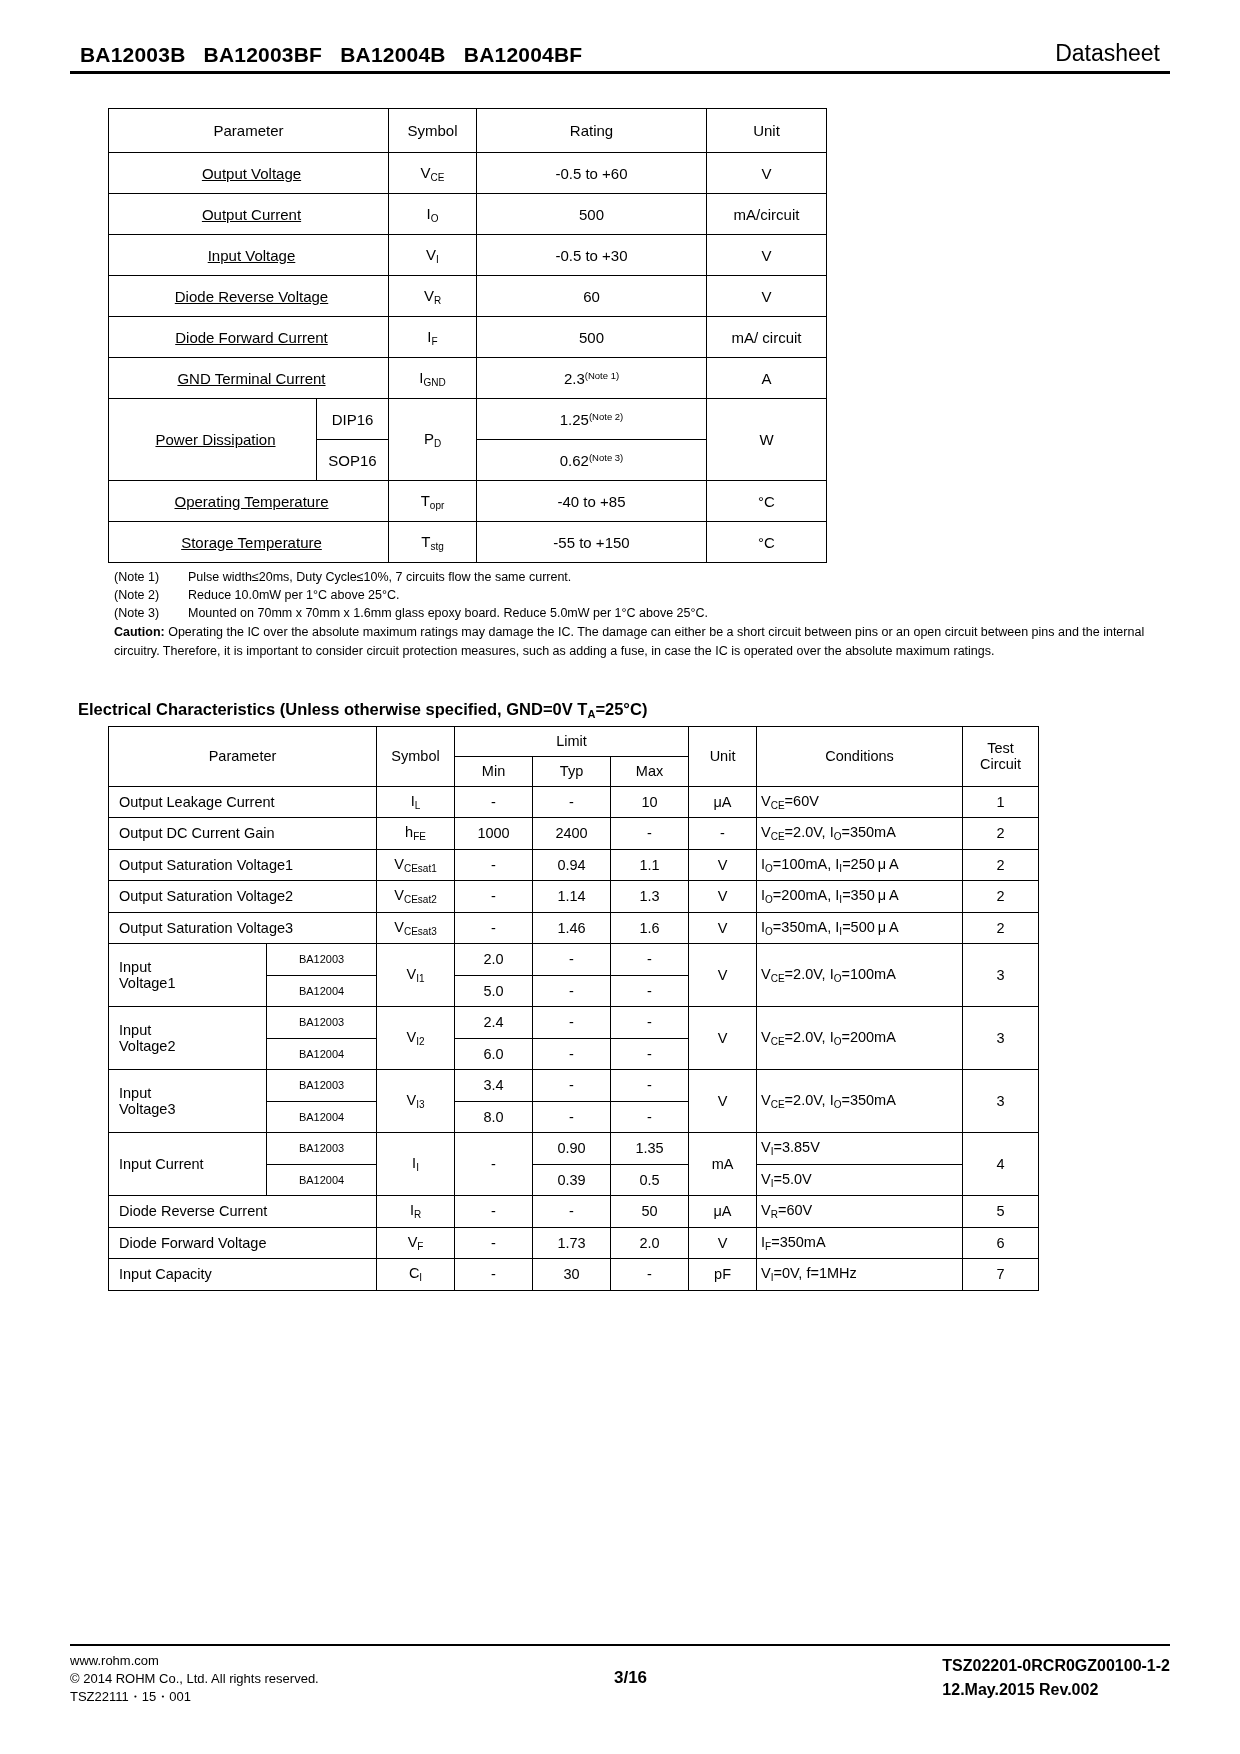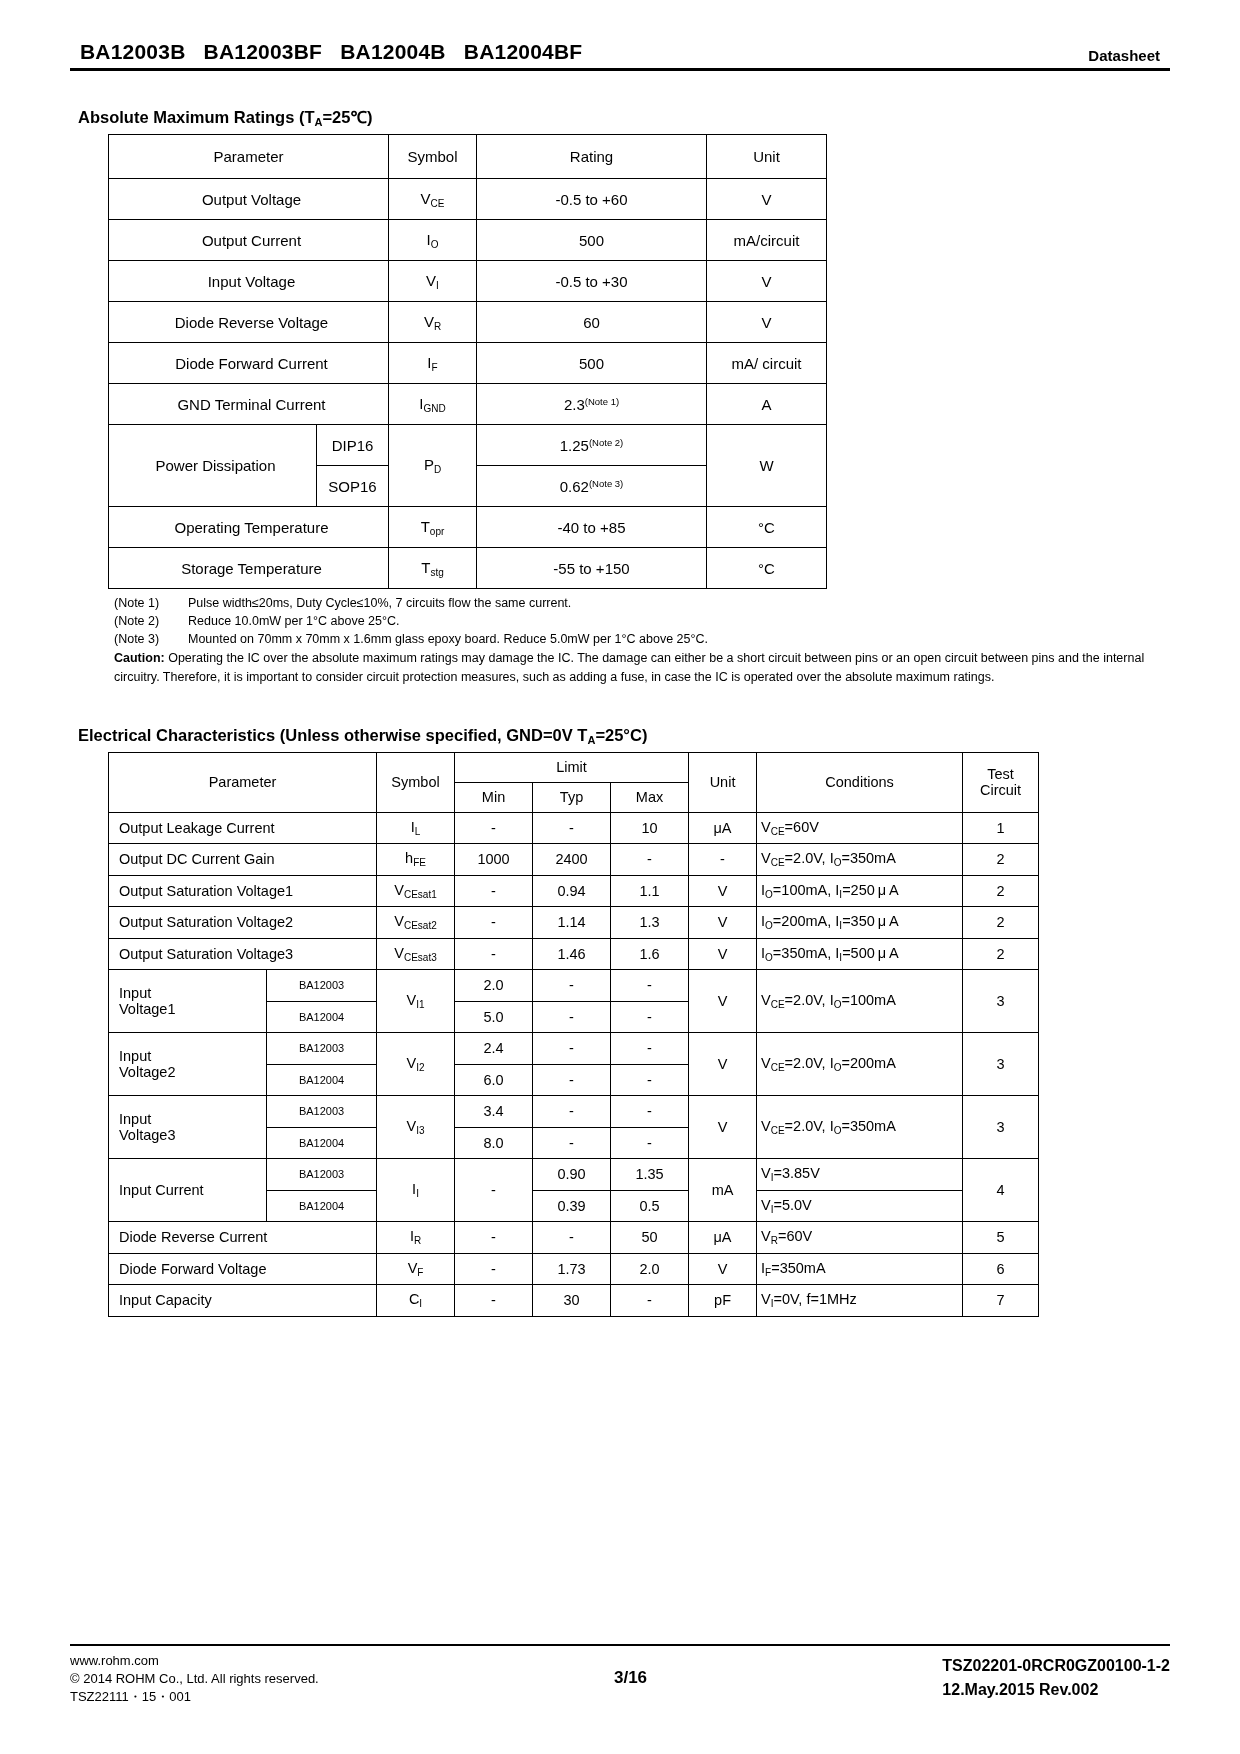--- a/index.html
+++ b/index.html
@@ -31,22 +31,22 @@
     justify-content: space-between;
     padding: 0 10px 4px 10px;
   }
   .part-numbers {
     font-size: 21px;
     font-weight: bold;
     letter-spacing: 0.2px;
     white-space: pre;
   }
   .doc-type {
-    font-size: 15px;
-    font-weight: bold;
+    font-size: 23px;
+    font-weight: normal;
   }
   .header-rule {
     border-bottom: 3px solid #000;
     margin: 0 0 34px 0;
   }
 
   
   .section-title {
     font-size: 16.5px;
     font-weight: bold;
@@ -61,21 +61,21 @@
     margin-left: 38px;
   }
   table.dt td, table.dt th {
     border: 1px solid #000;
     font-weight: normal;
     font-size: 15px;
     padding: 0 6px;
     text-align: center;
     vertical-align: middle;
   }
-  .left { text-align: left; padding-left: 12px !important; }
+  .left { text-align: left; padding-left: 12px !important; text-decoration: underline; }
   sub  { font-size: 10px; vertical-align: -3px; }
   sup  { font-size: 9.5px; vertical-align: 5px; }
 
   
   #amr-table { width: 690px; }
   #amr-table tr { height: 41px; }
   #amr-table tr.hdr { height: 44px; }
 
   
   #ec-table { width: 930px; }
@@ -121,23 +121,20 @@
 <body>
 
 <div class="page">
 
   <div class="doc-header">
     <div class="part-numbers">BA12003B   BA12003BF   BA12004B   BA12004BF</div>
     <div class="doc-type">Datasheet</div>
   </div>
   <div class="header-rule"></div>
 
-  <div class="section-title">
-    <span>Absolute Maximum Ratings (T</span><sub class="sub">A</sub><span>=25℃)</span>
-  </div>
 
   <table class="dt" id="amr-table">
     <colgroup>
       <col style="width:208px">
         <col style="width:72px">
         <col style="width:88px">
       <col style="width:230px">
         <col style="width:120px">
     </colgroup>
     <tbody id="amr-body">

